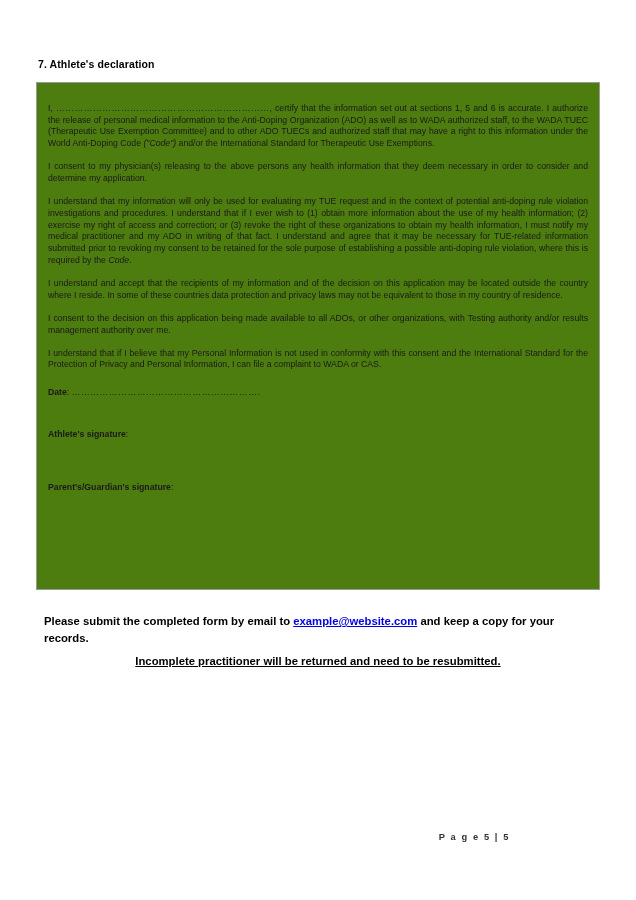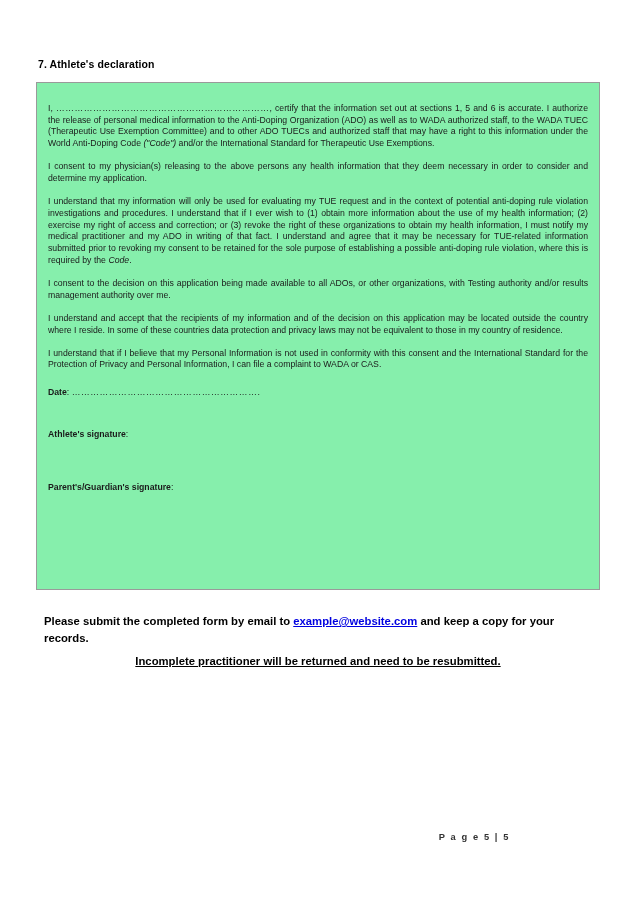--- a/index.html
+++ b/index.html
@@ -36,21 +36,21 @@
 
   
   .declaration-box {
     position: absolute;
     left: 36px;
     top: 82px;
     width: 564px;
     height: 508px;
     box-sizing: border-box;
     border: 1px solid #9a9a9a;
-    background: #86efac;
+    background: #4d7c0f;
     padding: 20px 11px 0 11px;
   }
 
   .decl-para {
     font-size: 8.7px;
     line-height: 11.7px;
     text-align: justify;
     margin: 0 0 11.5px 0;
     color: #1a1a1a;
     hyphens: none;
@@ -137,23 +137,23 @@
   <div class="section-heading">7. Athlete's declaration</div>
 
   <div class="declaration-box">
 
     <p class="decl-para"><span>I, </span><span class="dots-inline">……………………………………………………………</span><span>, certify that the information set out at sections 1, 5 and 6 is accurate. I authorize the release of personal medical information to the Anti-Doping Organization (ADO) as well as to WADA authorized staff, to the WADA TUEC (Therapeutic Use Exemption Committee) and to other ADO TUECs and authorized staff that may have a right to this information under the World Anti-Doping Code </span><span class="ital">("Code")</span><span> and/or the International Standard for Therapeutic Use Exemptions.</span></p>
 
     <p class="decl-para">I consent to my physician(s) releasing to the above persons any health information that they deem necessary in order to consider and determine my application.</p>
 
     <p class="decl-para"><span>I understand that my information will only be used for evaluating my TUE request and in the context of potential anti-doping rule violation investigations and procedures. I understand that if I ever wish to (1) obtain more information about the use of my health information; (2) exercise my right of access and correction; or (3) revoke the right of these organizations to obtain my health information, I must notify my medical practitioner and my ADO in writing of that fact. I understand and agree that it may be necessary for TUE-related information submitted prior to revoking my consent to be retained for the sole purpose of establishing a possible anti-doping rule violation, where this is required by the </span><span class="ital">Code</span><span>.</span></p>
 
+    <p class="decl-para">I understand and accept that the recipients of my information and of the decision on this application may be located outside the country where I reside. In some of these countries data protection and privacy laws may not be equivalent to those in my country of residence.</p>
+
     <p class="decl-para">I consent to the decision on this application being made available to all ADOs, or other organizations, with Testing authority and/or results management authority over me.</p>
-
-    <p class="decl-para">I understand and accept that the recipients of my information and of the decision on this application may be located outside the country where I reside. In some of these countries data protection and privacy laws may not be equivalent to those in my country of residence.</p>
 
     <p class="decl-para">I understand that if I believe that my Personal Information is not used in conformity with this consent and the International Standard for the Protection of Privacy and Personal Information, I can file a complaint to WADA or CAS.</p>
 
     <p class="field-row field-date"><span class="field-label">Date</span><span>: </span><span class="dots-inline">…………………………………………………….</span></p>
 
     <p class="field-row field-athlete-sig"><span class="field-label">Athlete's signature</span><span>:</span></p>
 
     <p class="field-row field-guardian-sig"><span class="field-label">Parent's/Guardian's signature</span><span>:</span></p>
 
   </div>

